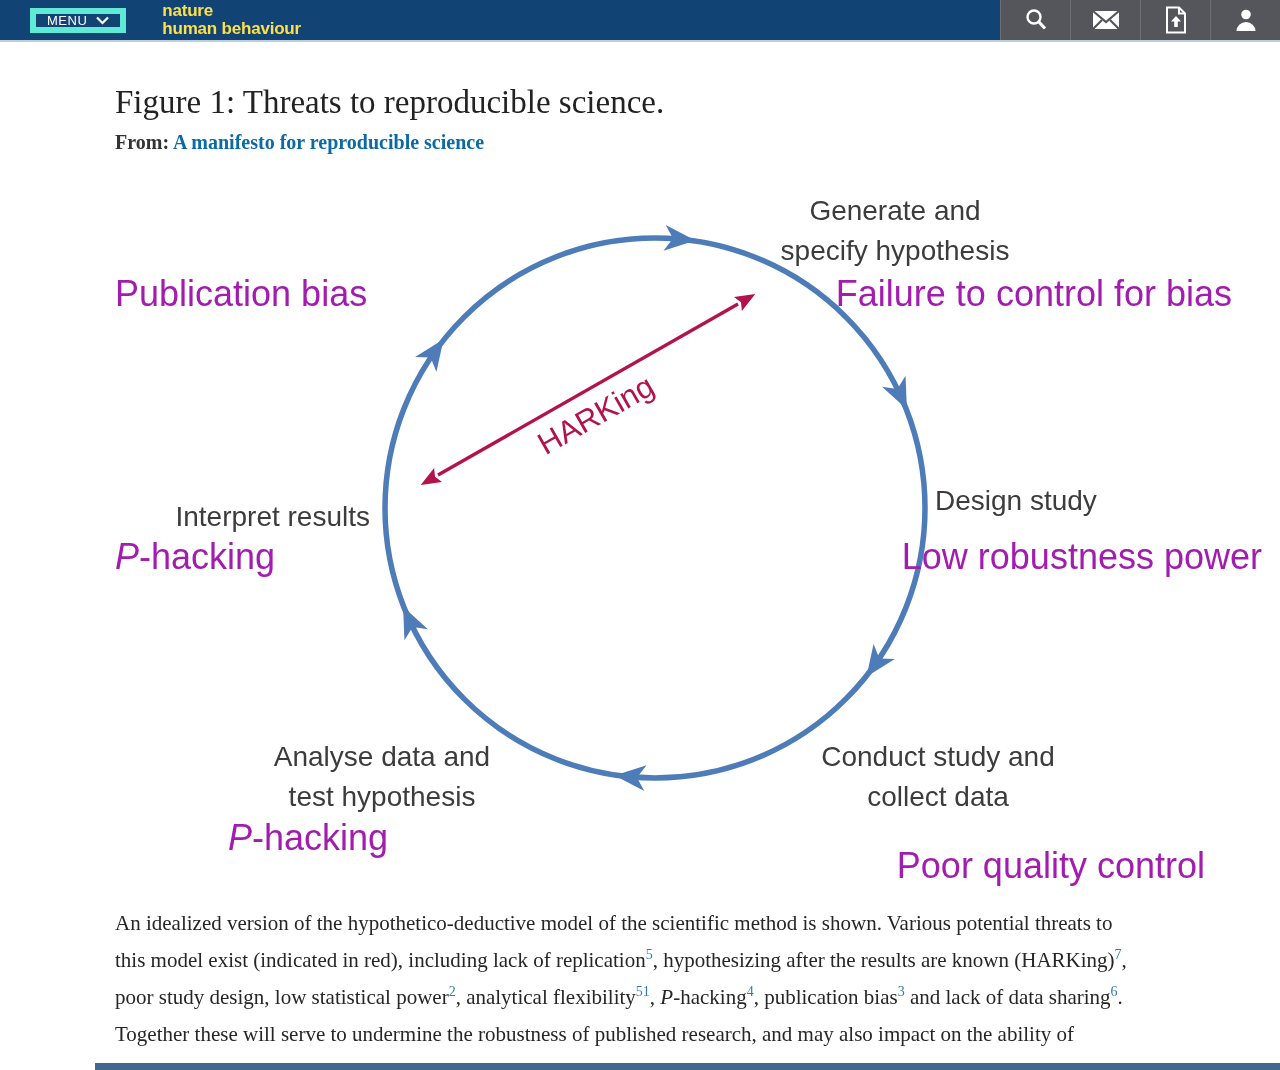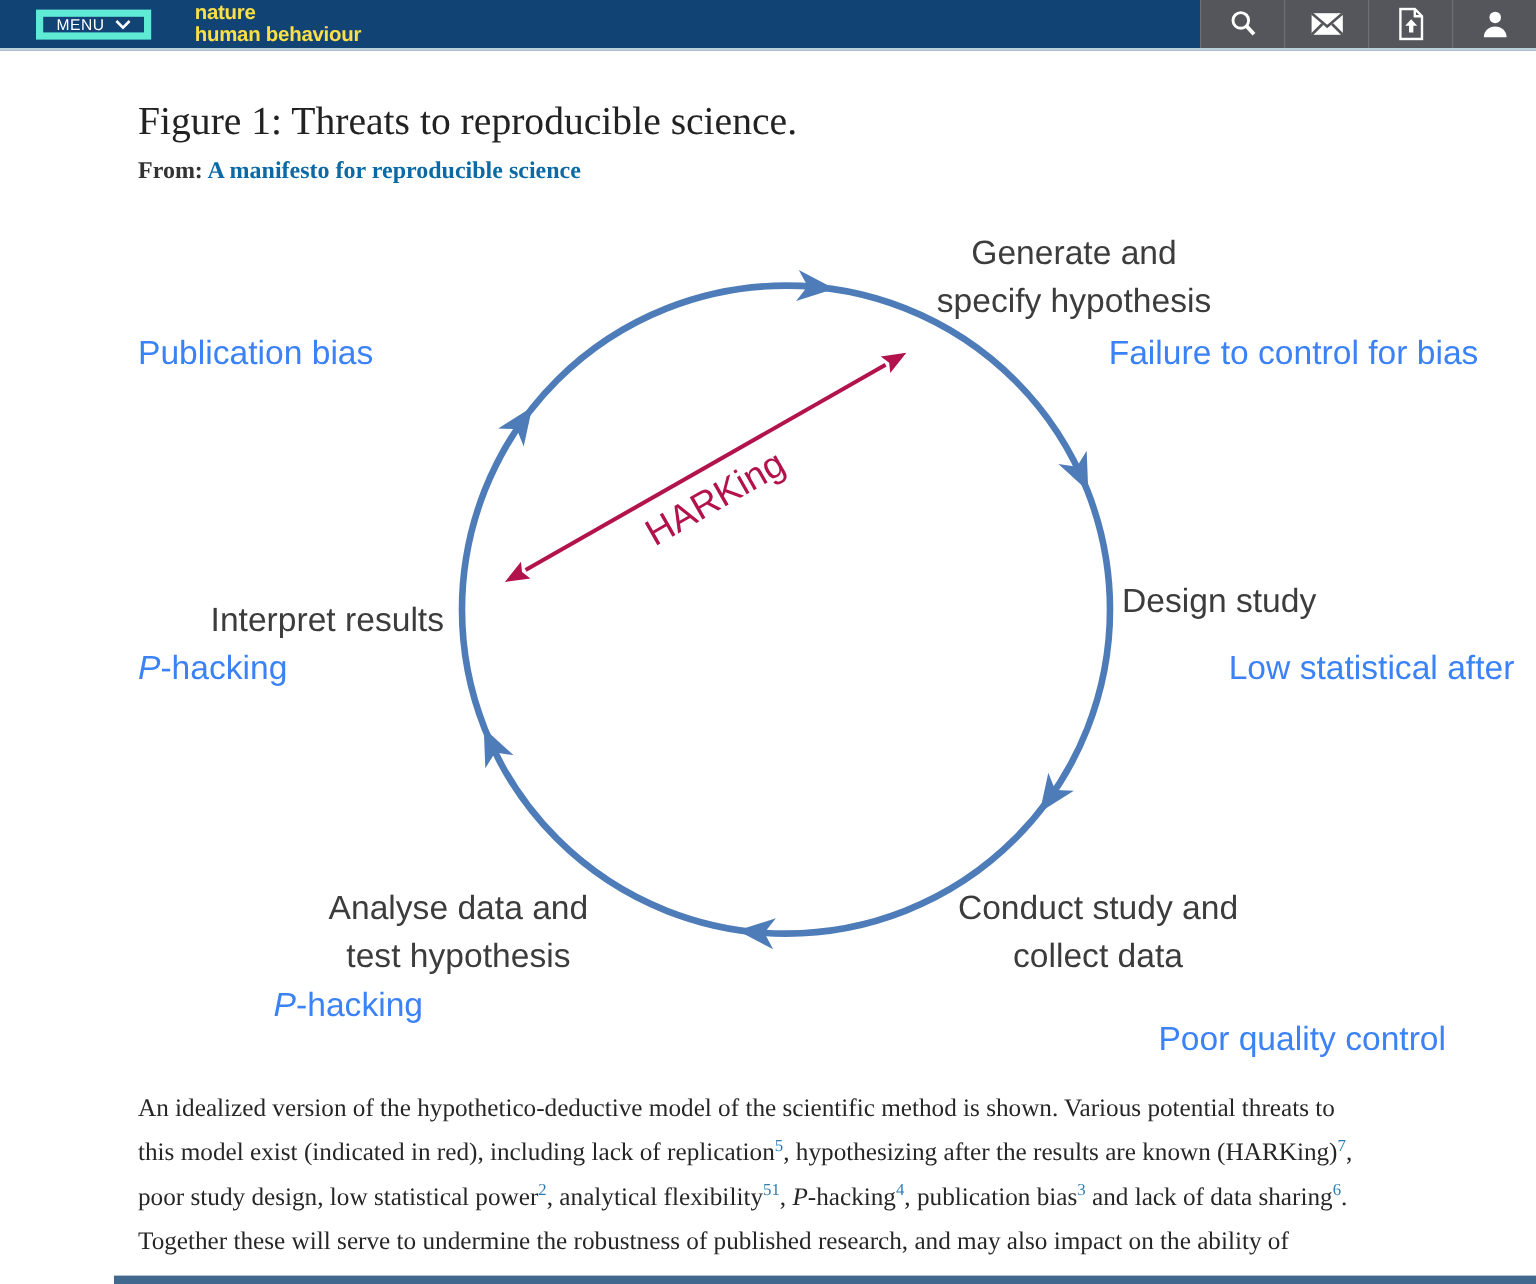--- a/index.html
+++ b/index.html
@@ -26,36 +26,36 @@
               font-family:"Liberation Serif",serif;font-size:33px;color:#222222;font-weight:400;}
   .from-line{position:absolute;left:115px;top:131px;font-family:"Liberation Serif",serif;
              font-size:20px;color:#333333;font-weight:bold;}
   .from-link{color:#0b6aa5;text-decoration:none;cursor:pointer;}
 
   
   .fig{position:absolute;left:0;top:185px;width:1280px;height:690px;}
   .cycle-svg{position:absolute;left:0;top:0;}
   .stage-label{position:absolute;font-size:28px;color:#3c3c3c;line-height:40px;
                white-space:pre-line;}
-  .threat{position:absolute;font-size:28px;color:#3b82f6;line-height:32px;white-space:pre-line;}
+  .threat{position:absolute;font-size:36px;color:#a21caf;line-height:32px;white-space:pre-line;}
   .threat i{font-style:italic;}
   .center{text-align:center;}
   .right{text-align:right;}
 
   .pos-publish{left:150px;top:6px;width:400px;}
   .pos-publish-threat{left:115px;top:93px;}
   .pos-generate{left:695px;top:6px;width:400px;}
   .pos-generate-threat{right:48px;top:93px;}
   .pos-interpret{left:70px;top:312px;width:300px;}
   .pos-interpret-threat{left:115px;top:356px;}
   .pos-design{left:935px;top:296px;}
   .pos-design-threat{right:18px;top:356px;}
   .pos-analyse{left:182px;top:552px;width:400px;}
   .pos-analyse-threat{left:228px;top:637px;}
-  .pos-conduct{left:715px;top:552px;width:400px;}
+  .pos-conduct{left:738px;top:552px;width:400px;}
   .pos-conduct-threat{right:75px;top:637px;margin-top:28px;}
 
   
   .caption{position:absolute;left:115px;top:884px;width:1160px;
            font-family:"Liberation Serif",serif;font-size:21px;line-height:37px;
            color:#262626;white-space:pre-line;}
   .caption sup{font-size:14px;line-height:0;color:#2f7cb3;cursor:pointer;}
   .caption .it{font-style:italic;}
 
   .bottom-strip{position:absolute;left:95px;right:0;bottom:0;height:7px;background:#41688f;}
@@ -137,21 +137,21 @@
   <div class="stage-label right  pos-interpret">Interpret results</div>
   <div class="stage-label pos-design">Design study</div>
   <div class="stage-label center pos-analyse">Analyse data and
 test hypothesis</div>
   <div class="stage-label center pos-conduct">Conduct study and
 collect data</div>
 
   <div class="threat pos-publish-threat">Publication bias</div>
   <div class="threat pos-generate-threat">Failure to control for bias</div>
   <div class="threat pos-interpret-threat"><i>P</i><span>-hacking</span></div>
-  <div class="threat pos-design-threat">Low statistical after</div>
+  <div class="threat pos-design-threat">Low robustness power</div>
   <div class="threat pos-analyse-threat"><i>P</i><span>-hacking</span></div>
   <div class="threat pos-conduct-threat">Poor quality control</div>
 </div>
 
 <p class="caption"><span>An idealized version of the hypothetico-deductive model of the scientific method is shown. Various potential threats to
 this model exist (indicated in red), including lack of replication</span><sup>5</sup><span>, hypothesizing after the results are known (HARKing)</span><sup>7</sup><span>,
 poor study design, low statistical power</span><sup>2</sup><span>, analytical flexibility</span><sup>51</sup><span>, </span><span class="it">P</span><span>-hacking</span><sup>4</sup><span>, publication bias</span><sup>3</sup><span> and lack of data sharing</span><sup>6</sup><span>.
 Together these will serve to undermine the robustness of published research, and may also impact on the ability of
 science to self-correct.</span></p>
 

